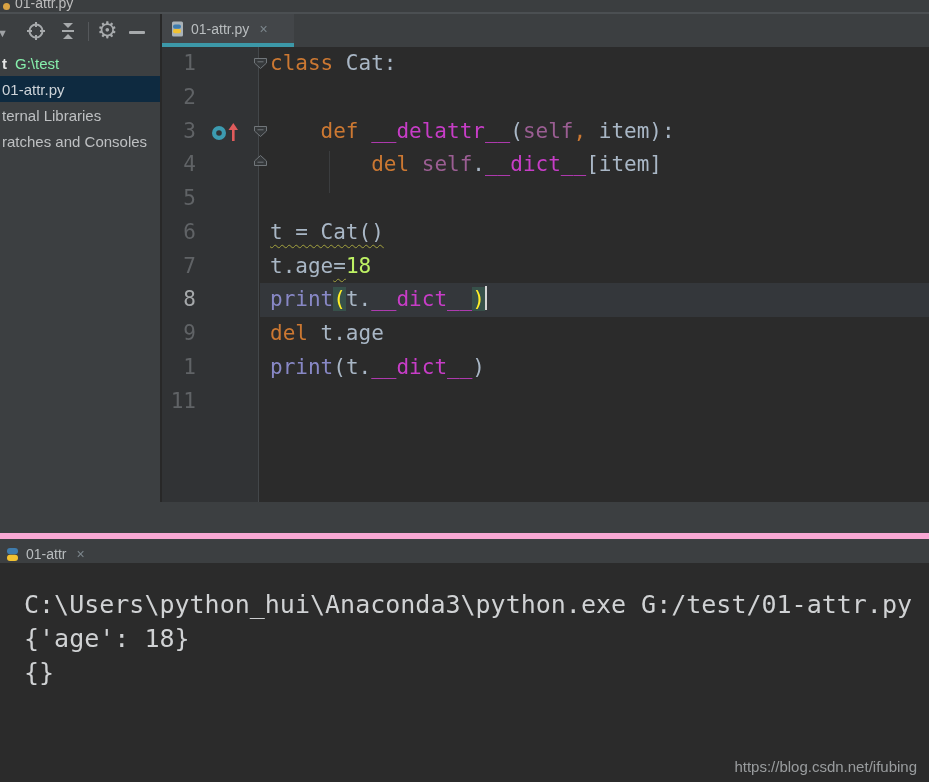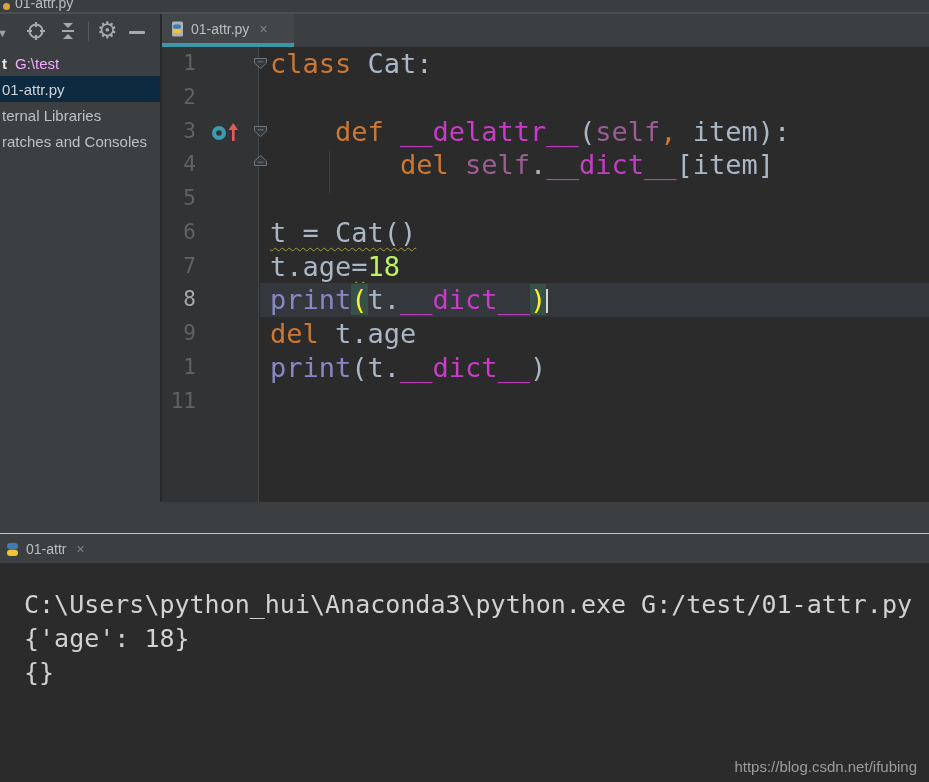--- a/index.html
+++ b/index.html
@@ -25,21 +25,21 @@
   .tb-dropdown { left:-3px; top:13px; font-size:11px; color:#9FA2A5; }
   .tb-sep { position:absolute; left:88px; top:8px; width:1px; height:19px; background:#55585B; }
   .tb-gear { left:97px; top:1px; font-size:23px; line-height:30px; }
   .tb-minus { left:129px; top:17px; width:16px; height:3px; background:#A7AAAC; border-radius:1px; }
 
   .tree { position:relative; margin-top:2px; }
   .tree-row { height:26px; display:flex; align-items:center; font-size:15px;
     color:#BEC0C2; white-space:nowrap; overflow:hidden; padding-left:2px; }
   .tree-row.selected { background:#0E2A40; color:#CDD3D8; }
   .tree-root-name { font-weight:bold; color:#E6E6E6; margin-right:8px; }
-  .tree-root-path { color:#f0abfc; }
+  .tree-root-path { color:#86efac; }
 
   
   .tab-bar { position:absolute; left:162px; top:14px; width:767px; height:33px; background:#3C3F41; }
   .ed-tab { position:absolute; left:0; top:0; width:132px; height:33px; background:#434649;
     display:flex; align-items:center; padding:0 8px 3px 7px; }
   .ed-tab .underline { position:absolute; left:0; bottom:0; width:132px; height:4px; background:#3C98A8; }
   .tab-label { font-size:14px; color:#B9BDBF; margin-left:6px; }
   .tab-close { font-size:14px; color:#7C868C; margin-left:10px; }
 
   
@@ -48,40 +48,40 @@
   .gutter-bg { position:absolute; left:0; top:0; width:97px; height:455px;
     background:#313335; border-right:1px solid #43474A; }
   .indent-guide { position:absolute; left:167px; top:104px; width:1px; height:42px; background:#3B3D3F; }
   .code-rows { position:absolute; left:0; top:0; width:100%; }
   .code-line { position:relative; height:33.75px; display:flex; align-items:stretch; }
   .ln { width:34px; text-align:right; font-family:"DejaVu Sans Mono", monospace;
     font-size:21px; line-height:33.75px; color:#606366; flex:none; }
   .code-line.current .ln { color:#A5A8AA; }
   .icon-cell { width:64px; flex:none; position:relative; }
   .code-text { flex:1; padding-left:10px; font-family:"DejaVu Sans Mono", monospace;
-    font-size:27px; line-height:33.75px; white-space:pre; color:#A9B7C6; }
+    font-size:21px; line-height:33.75px; white-space:pre; color:#A9B7C6; }
   .code-line.current .code-text { background:#34373B; }
   .tok { display:inline; }
   .kw      { color:#CC7832; }
   .plain   { color:#A9B7C6; }
   .magic   { color:#C73DC7; }
   .selfp   { color:#9B5E93;margin-top:31px; }
   .num     { color:#bef264; }
   .builtin { color:#8888C6; }
   .bracket { color:#FFEF28; background:#37514A; }
   .wavy { text-decoration-line:underline; text-decoration-style:wavy;
     text-decoration-color:#A3A23E; text-decoration-thickness:1px; text-underline-offset:5px; }
   .caret { display:inline-block; width:2px; height:24px; background:#D4D4D4; vertical-align:-4px; }
   .fold-marker { position:absolute; right:-8px; top:10px; }
   .override-icon { position:absolute; left:13px; top:6px; }
 
   
   .mid-band { position:absolute; left:0; top:502px; width:929px; height:31px; background:#3C3F41; }
   .run-tab-bar { position:absolute; left:0; top:533px; width:929px; height:30px;
-    background:#3C3F41; border-top:1px solid #f9a8d4; }
+    background:#3C3F41; border-top:6px solid #f9a8d4; }
   .run-tab { position:absolute; left:0; top:0; height:30px; display:flex; align-items:center; padding:0 10px 0 5px; }
   .console { position:absolute; left:0; top:584px; width:929px; height:219px;
     background:#2B2B2B; padding:4px 0 0 24px; overflow:hidden; }
   .console-line { font-family:"DejaVu Sans Mono", monospace; font-size:25px;
     line-height:33.75px; min-height:33.75px; color:#D0D2D4; white-space:pre; }
   .watermark { position:absolute; right:12px; bottom:7px; font-size:15px; color:rgba(190,193,196,0.75); }
 </style>
 </head>
 <body>
 

